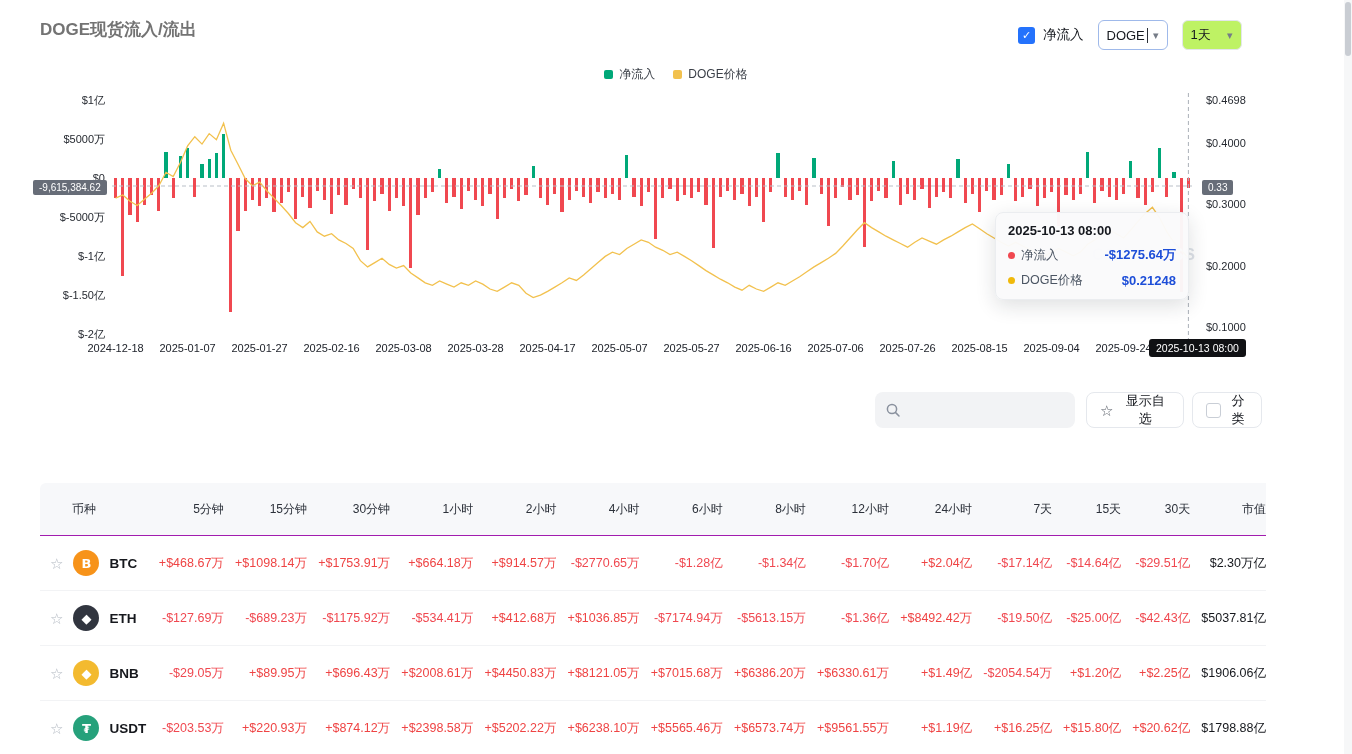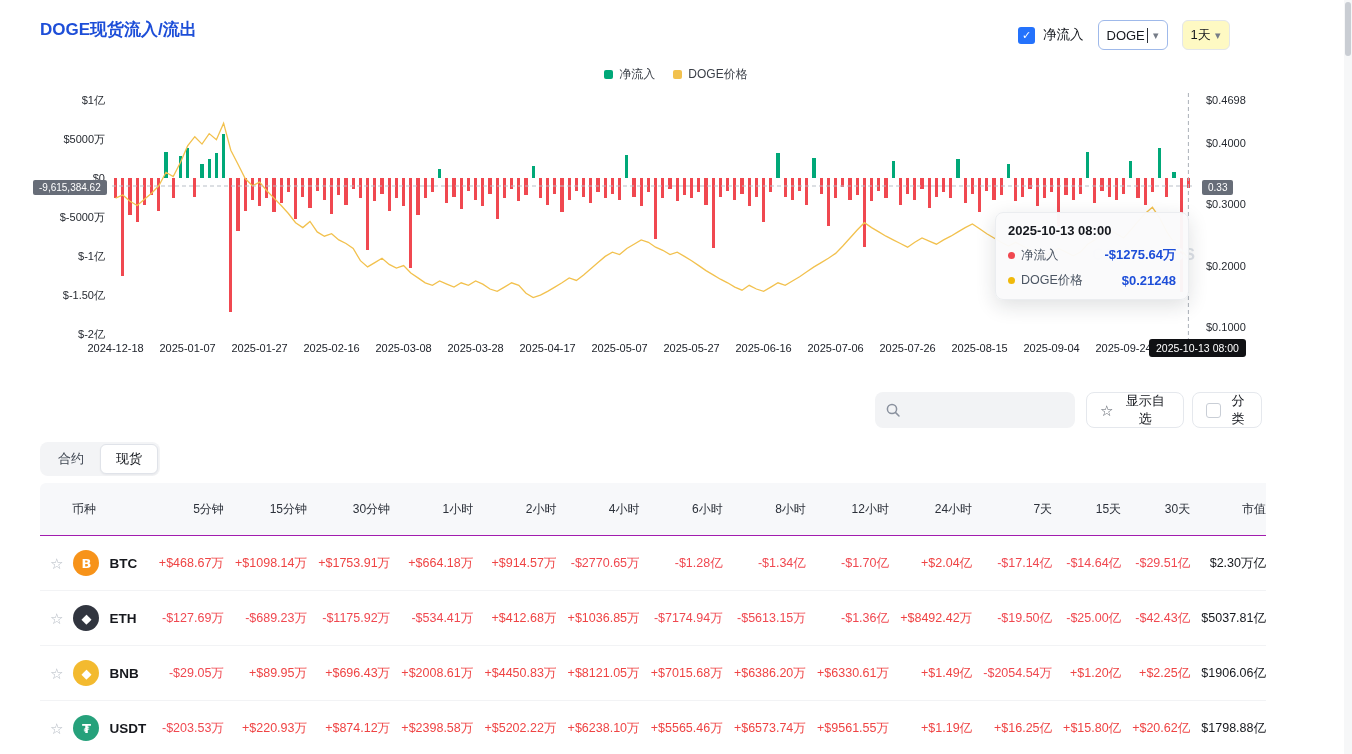--- a/index.html
+++ b/index.html
@@ -1,28 +1,28 @@
 <!DOCTYPE html>
 <html><head>
 <meta charset="utf-8">
 <style>
   html,body { margin:0; padding:0; background:#fff; }
   body { font-family:"Liberation Sans","DejaVu Sans",sans-serif; }
   .stage { position:relative; width:1352px; height:754px; background:#fff; overflow:hidden; }
 
   
-  .chart-title { position:absolute; left:40px; top:18px; font-size:17px; font-weight:700; color:#1d4ed8; }
+  .chart-title { position:absolute; left:40px; top:18px; font-size:17px; font-weight:700; color:#737373; }
   .top-controls { position:absolute; left:1018px; top:20px; display:flex; align-items:center; gap:14px; height:30px; }
   .cb-group { display:flex; align-items:center; gap:8px; cursor:pointer; }
   .checkbox { width:17px; height:17px; background:#2472fc; border-radius:3px; display:flex; align-items:center; justify-content:center; }
   .check-icon { color:#fff; font-size:11px; font-weight:700; line-height:1; }
   .cb-label { font-size:13.5px; color:#15181e; }
   .combo { display:flex; align-items:center; background:#fff; border:1px solid #e3e6eb; border-radius:6px; height:30px; box-sizing:border-box; padding:0 8px; cursor:pointer; }
   .combo.symbol { width:70px; border-color:#9fb9ea; }
-  .combo.period { width:48px; background:#fef9c3; }
+  .combo.period { width:60px; background:#bef264; }
   .combo-text { font-size:13px; color:#15181e; }
   .text-cursor { width:1px; height:15px; background:#2b2f36; margin-left:2px; }
   .caret { margin-left:auto; color:#757c87; font-size:11px; line-height:1; }
   .legend { position:absolute; left:0; top:66px; width:100%; display:flex; justify-content:center; gap:18px; }
   .legend-item { display:flex; align-items:center; gap:6px; font-size:12px; color:#3a3f47; }
   .legend-swatch { width:9px; height:9px; border-radius:2px; display:inline-block; }
   #flow-svg { position:absolute; left:0; top:55px; z-index:1; }
   svg text { font-family:"Liberation Sans","DejaVu Sans",sans-serif; }
   .watermark { position:absolute; left:1010px; top:246px; width:186px; text-align:right; font-size:16px; font-weight:700; letter-spacing:1px; color:#dde1e7; z-index:2; }
   .axis-badge { position:absolute; background:#676d78; color:#fff; font-size:10px; padding:2px 6px; border-radius:2px; z-index:4; white-space:nowrap; }
@@ -316,24 +316,20 @@
   <button class="btn fav">
     <span class="star-o">☆</span>
     <span>显示自选</span>
   </button>
 
   <button class="btn cat">
     <span class="mini-cb"></span>
     <span>分类</span>
   </button>
 
-  <div class="tabs">
-    <div class="tab">合约</div>
-    <div class="tab active">现货</div>
-  </div>
 
   <table class="flows">
     <thead id="flows-thead">
         <tr>
           <th class="th-coin">币种</th>
           <th>5分钟</th>
           <th>15分钟</th>
           <th>30分钟</th>
           <th>1小时</th>
           <th>2小时</th>

